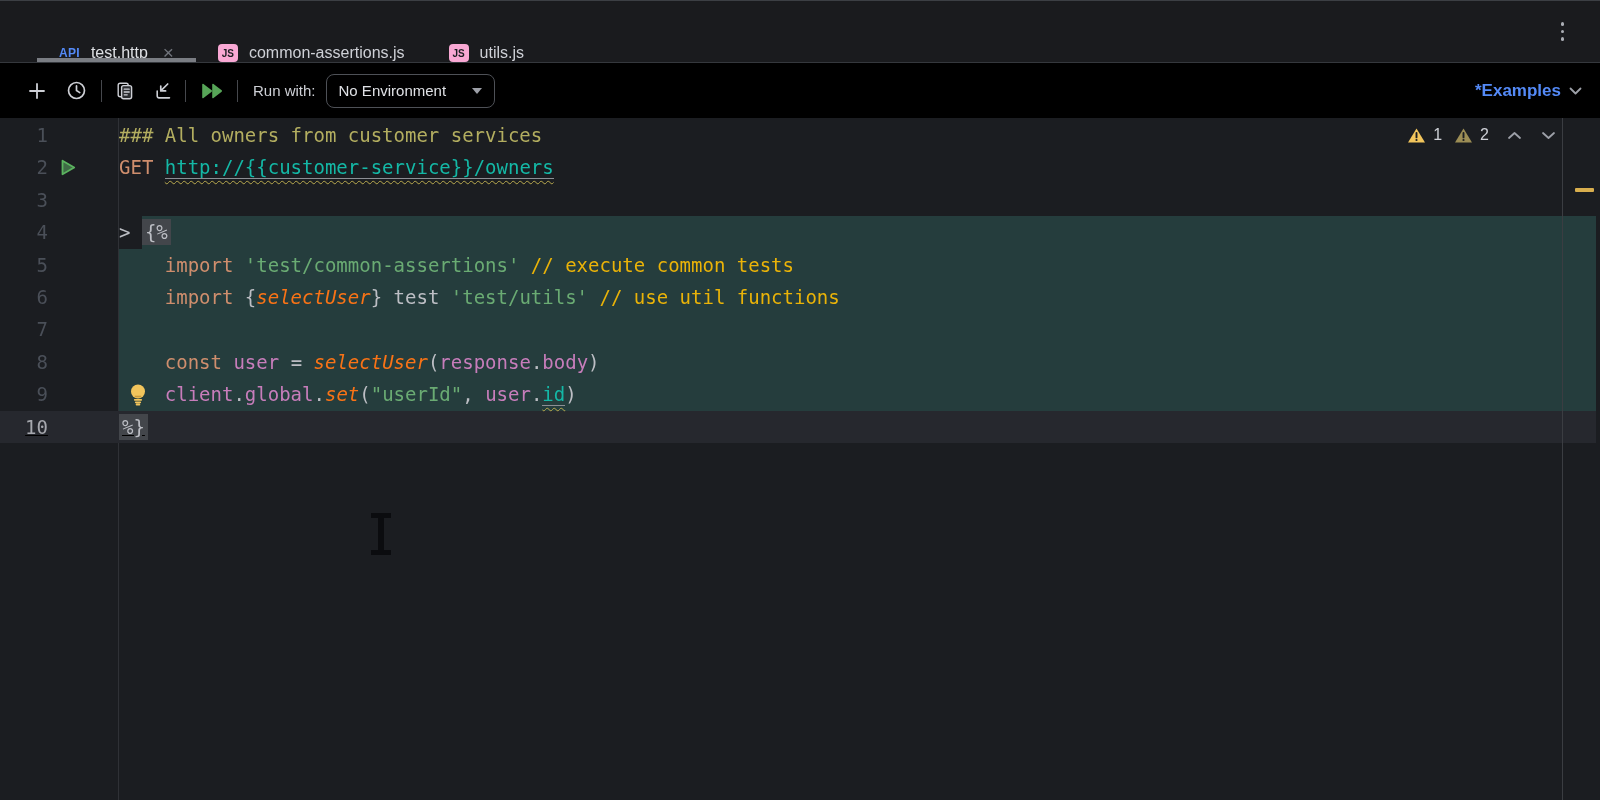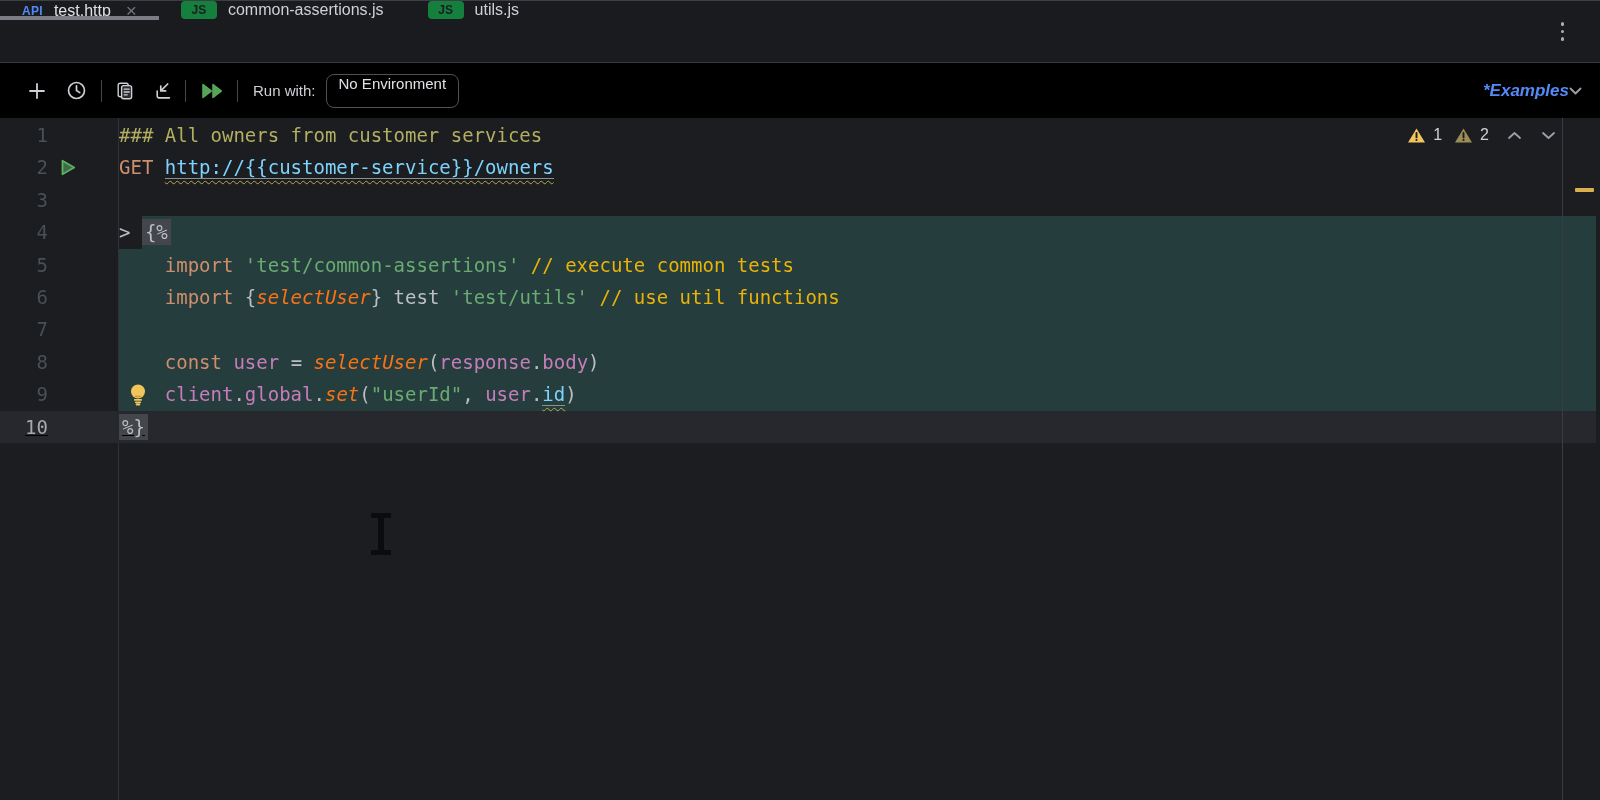--- a/index.html
+++ b/index.html
@@ -5,50 +5,50 @@
   * { margin:0; padding:0; box-sizing:border-box; }
   html,body { background:#101114; }
   .app {
     position:relative; width:1600px; height:800px; overflow:hidden;
     background:#1B1D21; font-family:"Liberation Sans", sans-serif;
     -webkit-font-smoothing:antialiased;
   }
   
   .tabbar {
     height:62px; background:#1A1B1E; border-top:1px solid #3C3F44;
-    display:flex; align-items:flex-start; position:relative;
+    display:flex; align-items:flex-end; position:relative;padding-left:37px;
   }
   .tab { display:flex; align-items:center; gap:11px; padding:0 22px; position:relative; cursor:default; }
   .tab.active::after {
     content:""; position:absolute; left:0; right:0; bottom:0; height:4px; background:#7A7D83;
   }
   .tab-label { font-size:16px; color:#CED0D6; }
   .tab.active .tab-label { color:#DFE1E5;text-decoration:underline; }
   .api-badge { font-size:12px; font-weight:700; color:#548AF7; letter-spacing:.3px; }
   .js-badge {
-    width:36px; height:18px; border-radius:4px; background:#15803d; color:#1B1D21;
-    font-size:12px; font-weight:700; display:flex; align-items:center; justify-content:center;
+    width:20px; height:18px; border-radius:4px; background:#f9a8d4; color:#1B1D21;
+    font-size:10px; font-weight:700; display:flex; align-items:center; justify-content:center;
   }
   .tab-close { font-size:19px; line-height:1; color:#6F737A; margin-left:4px; }
   .kebab { margin-left:auto; margin-right:30px; align-self:center; display:flex; flex-direction:column; gap:4px; padding:6px; }
   .kebab i { width:3.5px; height:3.5px; border-radius:50%; background:#ABAEB5; }
   
   .toolbar {
     height:56px; background:#000000; border-top:1px solid #35383D;
     display:flex; align-items:center; padding-left:27px;
   }
   .tbicon { display:flex; align-items:center; justify-content:center; flex:none; }
   .sep { width:1px; height:22px; background:#46484D; flex:none; }
   .runwith { font-size:15px; color:#CED0D6; margin-right:10px; }
   .envbox {
     height:34px; border:1px solid #4E5157; border-radius:8px; display:flex; align-items:center;
-    padding:0 12px; gap:26px; color:#DFE1E5; font-size:15px;flex-direction:column;
+    padding:0 12px; gap:26px; color:#DFE1E5; font-size:15px;
   }
   .chev-fill { width:0; height:0; border-left:5px solid transparent; border-right:5px solid transparent; border-top:6px solid #9DA0A8; }
-  .examples { margin-left:auto; margin-right:18px; display:flex; align-items:center; gap:0;font-style:italic; }
+  .examples { margin-left:auto; margin-right:18px; display:flex; align-items:center; gap:8px; }
   .examples-label { color:#548AF7; font-size:17px; font-weight:600; }
   
   .editor { position:relative; height:682px; background:#1B1D21; overflow:hidden;
     font-family:"DejaVu Sans Mono", monospace; font-size:19px; }
   .gutter-line { position:absolute; left:118px; top:0; bottom:0; width:1px; background:#2F3136; z-index:0; }
   .rows { position:relative; z-index:1; padding-top:1px; }
   .row { display:flex; height:32.4px; line-height:32.4px; }
   .row.hl { background:#26282E;text-decoration:underline; }
   .gutter { width:119px; flex:none; position:relative; text-align:right; padding-right:71px; color:#4A4F58; }
   .row.hl .gutter { color:#A6A8AE; }
@@ -61,21 +61,21 @@
   
   .t-d    { color:#BCBEC4; }
   .t-kw   { color:#CF8E6D; }
   .t-str  { color:#6AAB73; }
   .t-com  { color:#eab308; }
   .t-fn   { color:#f97316;font-style:italic; }
   .t-var  { color:#C77DBB; }
   .t-prop { color:#C77DBB; }
   .t-sec  { color:#B3AE60; }
   .t-url, .t-warn {
-    color:#7dd3fc; border-bottom:1px solid #8C8E94;
+    color:#14b8a6; border-bottom:1px solid #8C8E94;
     text-decoration:underline wavy #B8A94E 1px; text-underline-offset:6px; text-decoration-skip-ink:none;
   }
   .t-box { color:#BCBEC4; background:#43464B; padding:2px 3px; }
   
   .edge-strip { position:absolute; right:0; top:0; bottom:0; width:4px; background:#1B1D21; z-index:2; }
   .scroll-line { position:absolute; left:1562px; top:0; bottom:0; width:1px; background:#3B3D42; z-index:3; }
   .stripe-mark { position:absolute; right:6px; top:70px; width:19px; height:4px; background:#D8AE4E; border-radius:1px; z-index:4; }
   .inspections { position:absolute; top:8px; right:44px; display:flex; align-items:center; gap:7px; z-index:5;
     font-family:"Liberation Sans", sans-serif; font-size:16px; color:#CED0D6; }
   .inspections .cnt { margin-right:5px; }

